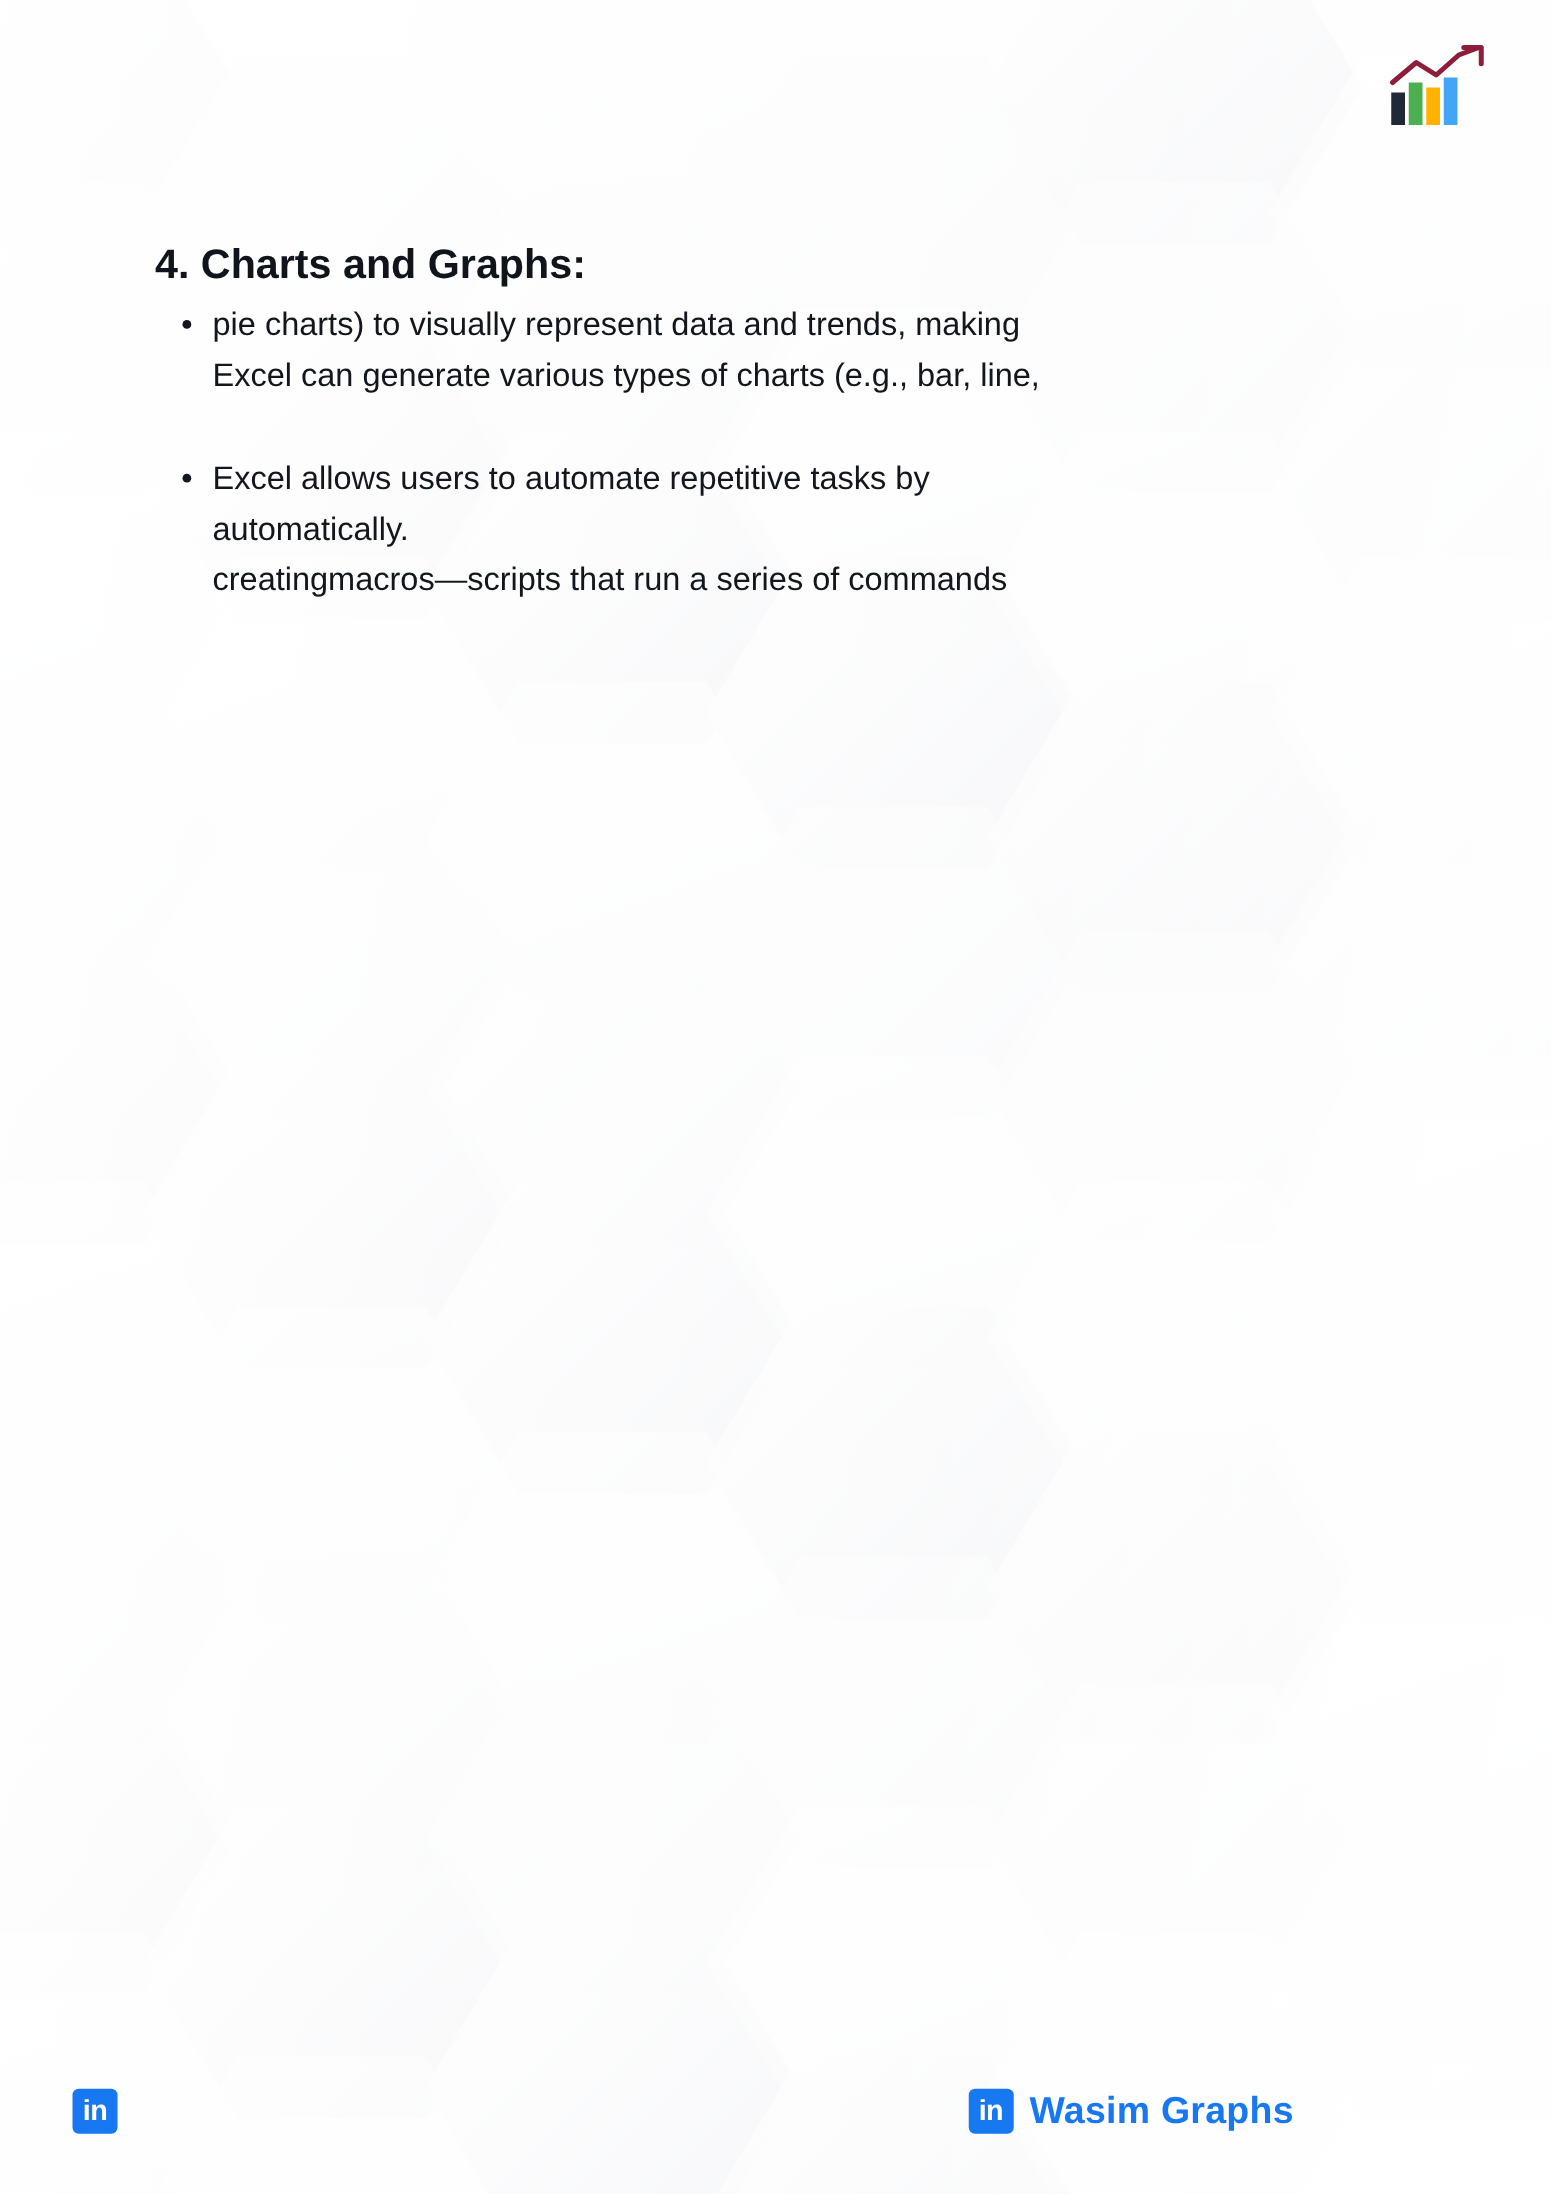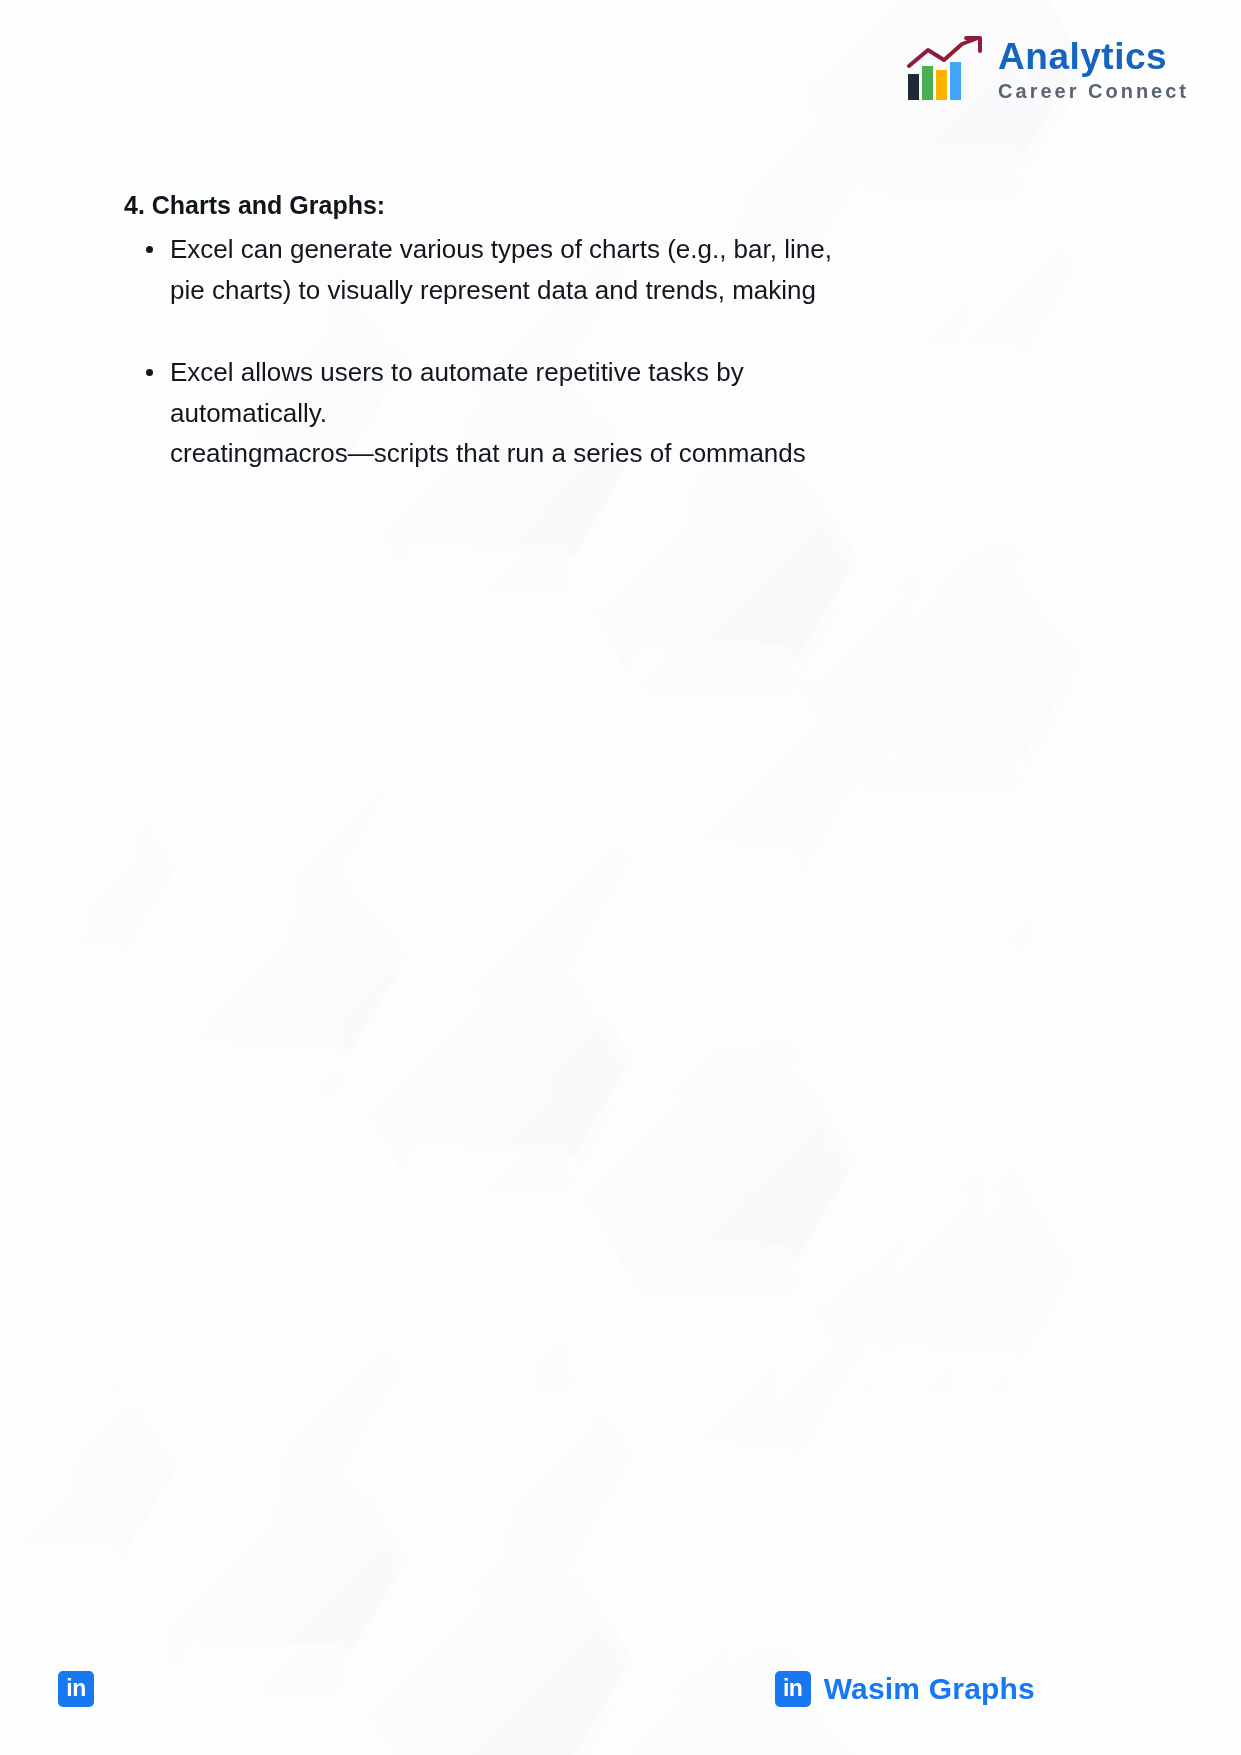--- a/index.html
+++ b/index.html
@@ -83,21 +83,21 @@
   .content {
     position: absolute;
     top: 190px;
     left: 124px;
     width: 1010px;
     z-index: 3;
     color: #14181f;
   }
   .section { margin-bottom: 42px; }
   .section-title {
-    font-size: 25px;
+    font-size: 33px;
     font-weight: 700;
     line-height: 1.25;
     color: #10141b;
     margin-bottom: 8px;
   }
   ul.bullets {
     list-style: none;
     margin: 0;
     padding: 0;
   }
@@ -238,34 +238,30 @@
     <div class="brand-mark">
       <svg width="78" height="66" viewBox="0 0 78 66" xmlns="http://www.w3.org/2000/svg">
         <rect x="2" y="38" width="11" height="26" fill="#1f2937"></rect>
         <rect x="16" y="30" width="11" height="34" fill="#4caf50"></rect>
         <rect x="30" y="34" width="11" height="30" fill="#ffb300"></rect>
         <rect x="44" y="26" width="11" height="38" fill="#42a5f5"></rect>
         <polyline points="3,30 22,14 38,24 56,8 72,2" fill="none" stroke="#8e1d3c" stroke-width="4" stroke-linejoin="round" stroke-linecap="round"></polyline>
         <polyline points="60,2 74,2 74,15" fill="none" stroke="#8e1d3c" stroke-width="4" stroke-linejoin="round" stroke-linecap="round"></polyline>
       </svg>
     </div>
-    <div class="brand-text">
-      <div class="brand-title">Analytics</div>
-      <div class="brand-sub">Career Connect</div>
-    </div>
   </div>
 
   <div class="content">
 
     <div class="section">
       <div class="section-title">4. Charts and Graphs:</div>
       <ul class="bullets">
         <li>
+          <span class="bullet-line">pie charts) to visually represent data and trends, making</span>
           <span class="bullet-line"> Excel can generate various types of charts (e.g., bar, line,</span>
-          <span class="bullet-line">pie charts) to visually represent data and trends, making</span>
         </li>
       </ul>
     </div>
 
     <div class="section">
       <ul class="bullets">
         <li>
           <span class="bullet-line">Excel allows users to automate repetitive tasks by</span>
           <span class="bullet-line">automatically.</span>
           <span class="bullet-line">creatingmacros—scripts that run a series of commands</span>

